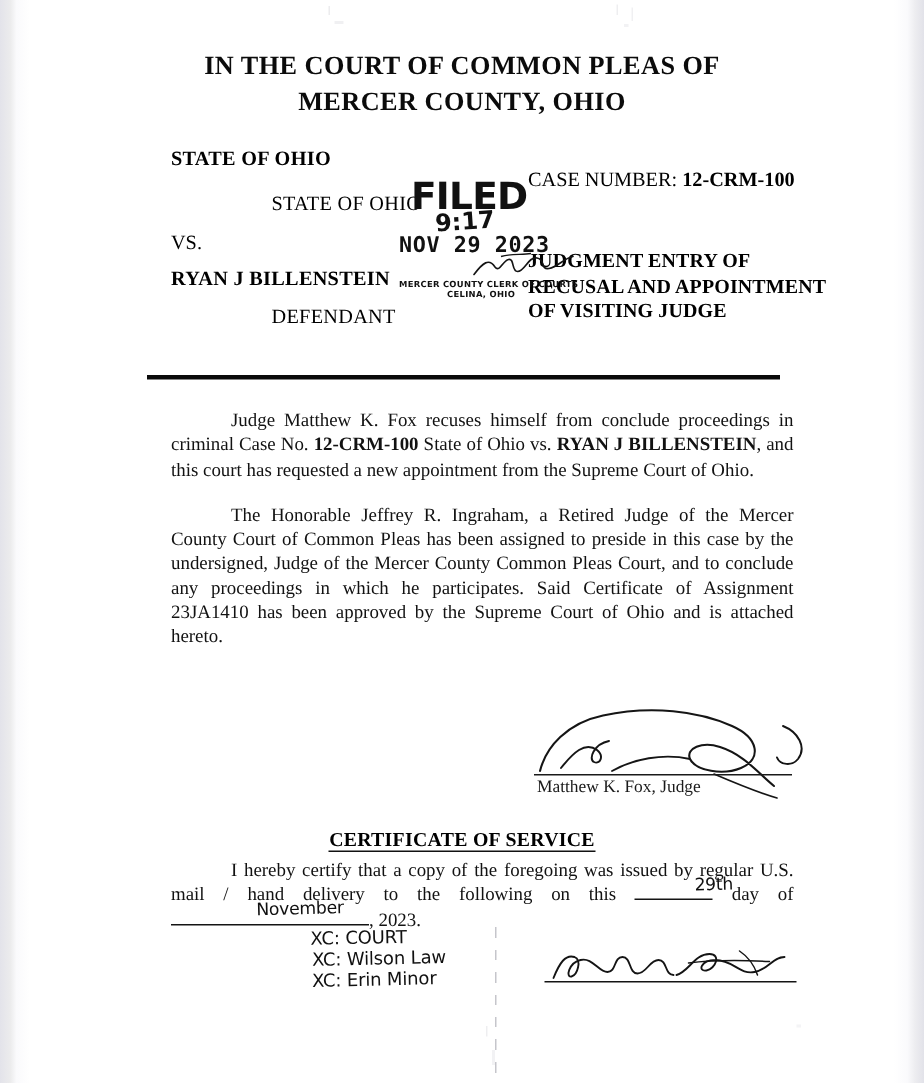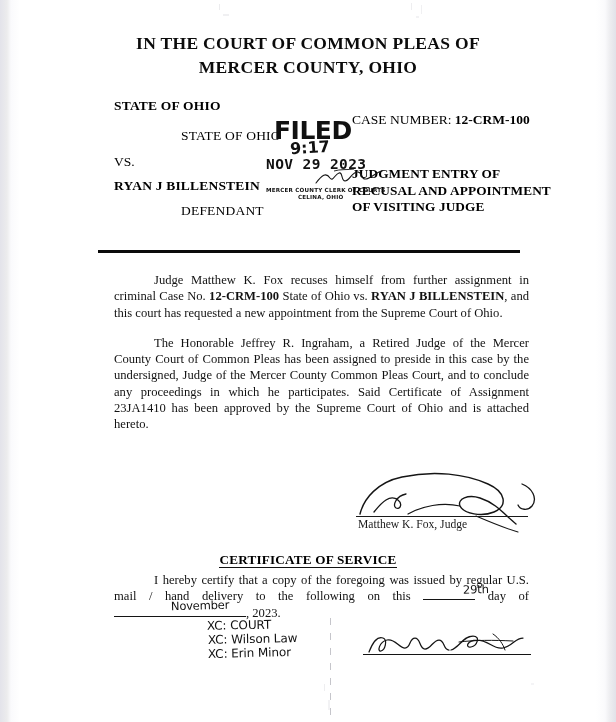--- a/index.html
+++ b/index.html
@@ -349,21 +349,21 @@
           </svg>
         </div>
         <div class="clerk-line1">MERCER COUNTY CLERK OF COURTS</div>
         <div class="clerk-line2">CELINA, OHIO</div>
       </div>
     </div>
 
     <div class="rule"></div>
 
     <div class="body-text">
-      <p><span>Judge Matthew K. Fox recuses himself from further assignment in criminal Case No. </span><b>12-CRM-100</b><span> State of Ohio vs. </span><b>RYAN J BILLENSTEIN</b><span>, and this court has requested a new appointment from the Supreme Court of Ohio.</span></p>
+      <p><span>Judge Matthew K. Fox recuses himself from conclude proceedings in criminal Case No. </span><b>12-CRM-100</b><span> State of Ohio vs. </span><b>RYAN J BILLENSTEIN</b><span>, and this court has requested a new appointment from the Supreme Court of Ohio.</span></p>
 
       <p>The Honorable Jeffrey R. Ingraham, a Retired Judge of the Mercer County Court of Common Pleas has been assigned to preside in this case by the undersigned, Judge of the Mercer County Common Pleas Court, and to conclude any proceedings in which he participates.   Said Certificate of Assignment 23JA1410 has been approved by the Supreme Court of Ohio and is attached hereto.</p>
 
 
     </div>
 
     <div class="judge-sig-area">
       <svg width="185" height="60" viewBox="0 0 185 60">
         <path d="M4,42 C8,26 22,10 46,5 C78,-2 110,2 132,12 C150,20 152,34 138,40 C126,45 108,42 104,34 C101,27 112,22 124,26 C140,31 150,44 160,52" stroke="#151515" stroke-width="1.4" fill="none" stroke-linecap="round"></path>
         <path d="M18,40 C26,30 34,22 42,28 C47,32 44,38 40,36 C36,34 40,24 50,22" stroke="#151515" stroke-width="1.3" fill="none" stroke-linecap="round"></path>

